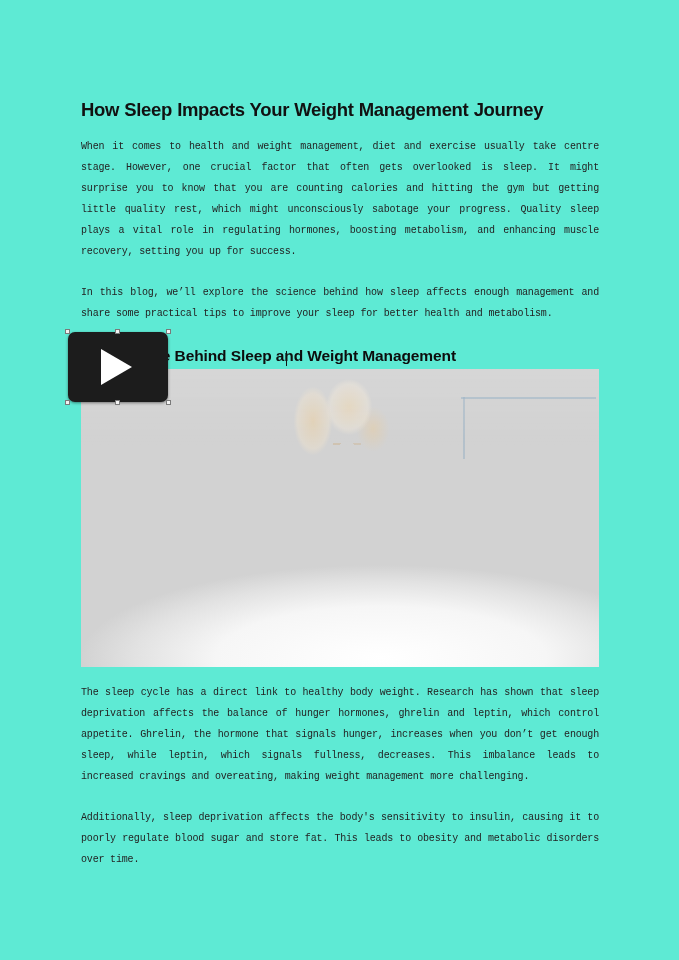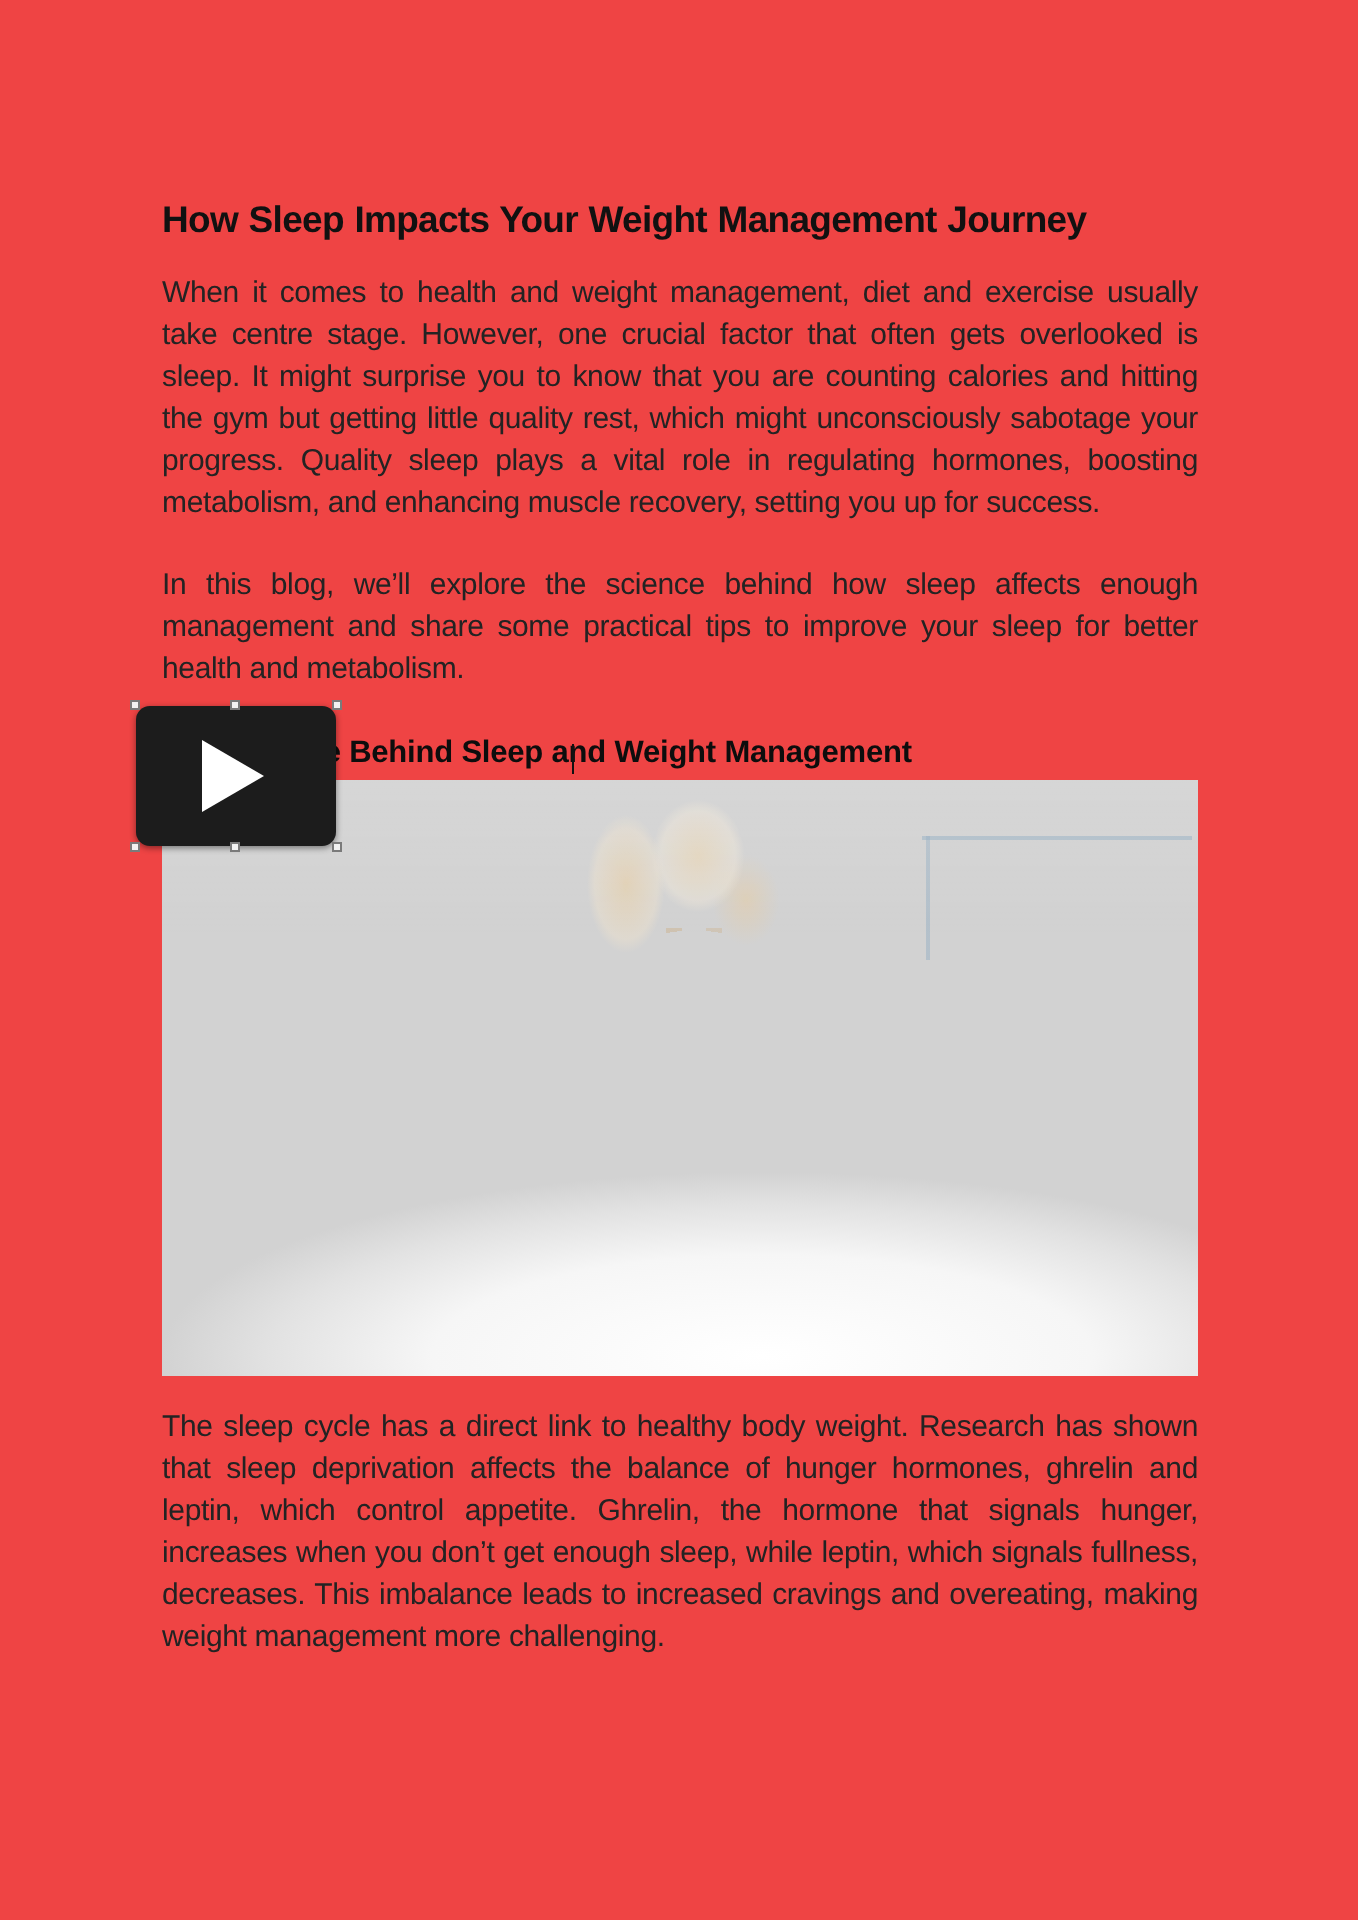--- a/index.html
+++ b/index.html
@@ -12,21 +12,21 @@
     height: 960px;
     overflow: hidden;
     font-family: "Liberation Sans", sans-serif;
     -webkit-font-smoothing: antialiased;
   }
 
   .page {
     position: relative;
     width: 679px;
     height: 960px;
-    background: #ef4444;
+    background: #5eead4;
     box-sizing: border-box;
   }
 
   .content {
     position: absolute;
     left: 81px;
     top: 98px;
     width: 518px;
   }
 
@@ -35,22 +35,22 @@
     font-size: 18.5px;
     font-weight: bold;
     color: #111111;
     margin: 0 0 14px 0;
     letter-spacing: -0.35px;
     line-height: 1.25;
     word-spacing: 0.5px;
   }
 
   p.body-text {
-    font-family: Liberation Sans, sans-serif;
-    font-size: 15px;
+    font-family: Liberation Mono, monospace;
+    font-size: 10px;
     line-height: 21px;
     color: #232323;
     margin: 15px 0 20px 0;
     text-align: justify;
     letter-spacing: -0.18px;
   }
 
   p.body-text.last-para { margin-bottom: 0; }
 
   h2.section-title {
@@ -239,15 +239,16 @@
         <div class="sel-handle tr"></div>
         <div class="sel-handle bl"></div>
         <div class="sel-handle bm"></div>
         <div class="sel-handle br"></div>
       </div>
 
     </div>
 
     <p class="body-text after-image-text">The sleep cycle has a direct link to healthy body weight. Research has shown that sleep deprivation affects the balance of hunger hormones, ghrelin and leptin, which control appetite. Ghrelin, the hormone that signals hunger, increases when you don’t get enough sleep, while leptin, which signals fullness, decreases. This imbalance leads to increased cravings and overeating, making weight management more challenging.</p>
 
+    <p class="body-text last-para">Additionally, sleep deprivation affects the body's sensitivity to insulin, causing it to poorly regulate blood sugar and store fat. This leads to obesity and metabolic disorders over time.</p>
 
   </div>
 </div>
 
 </body></html>

